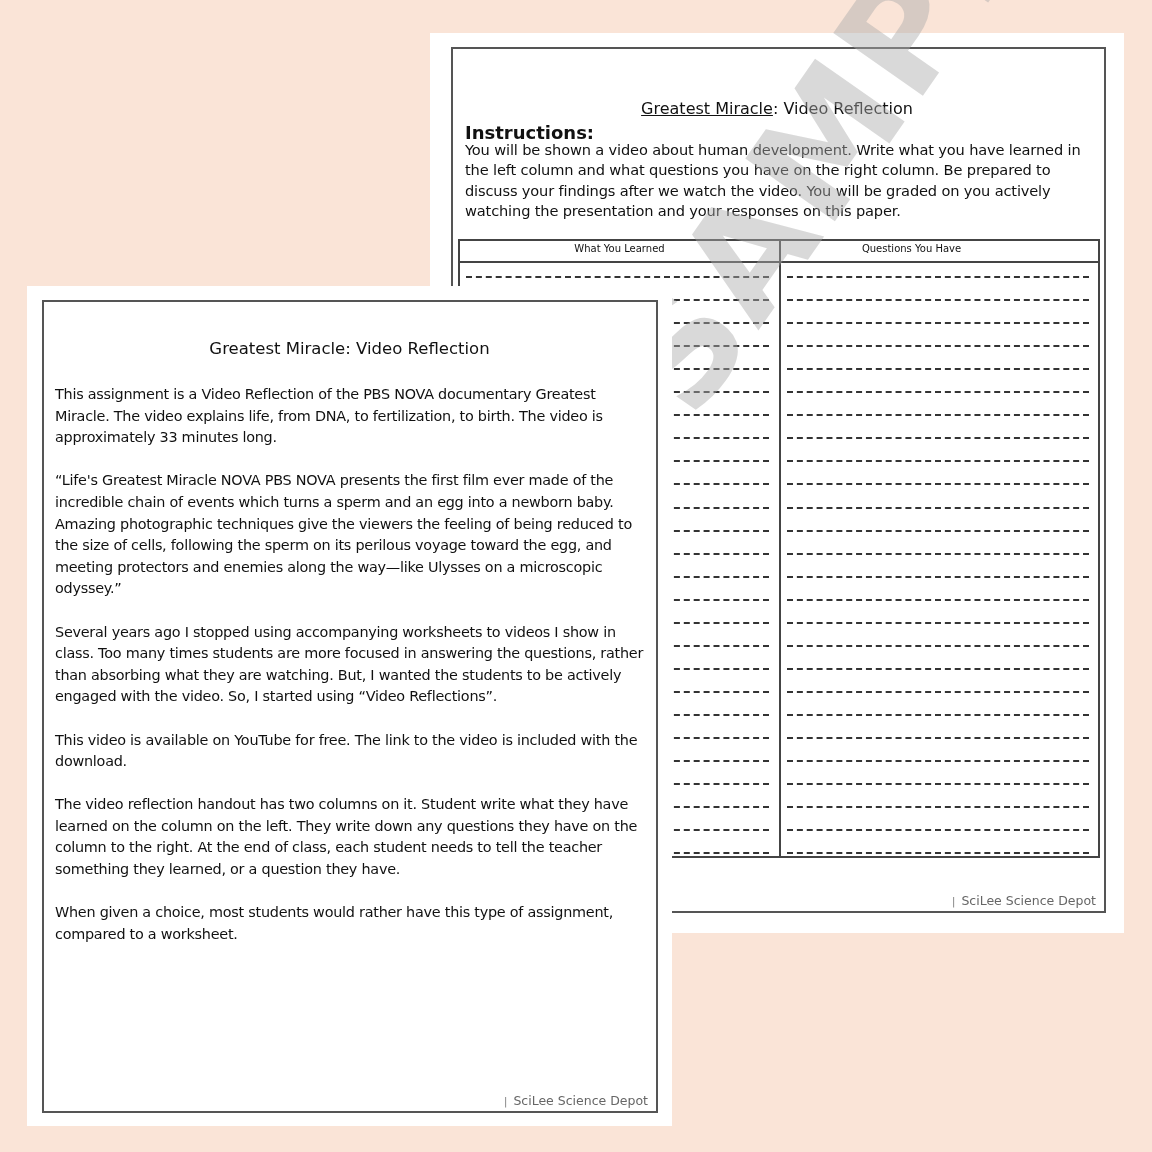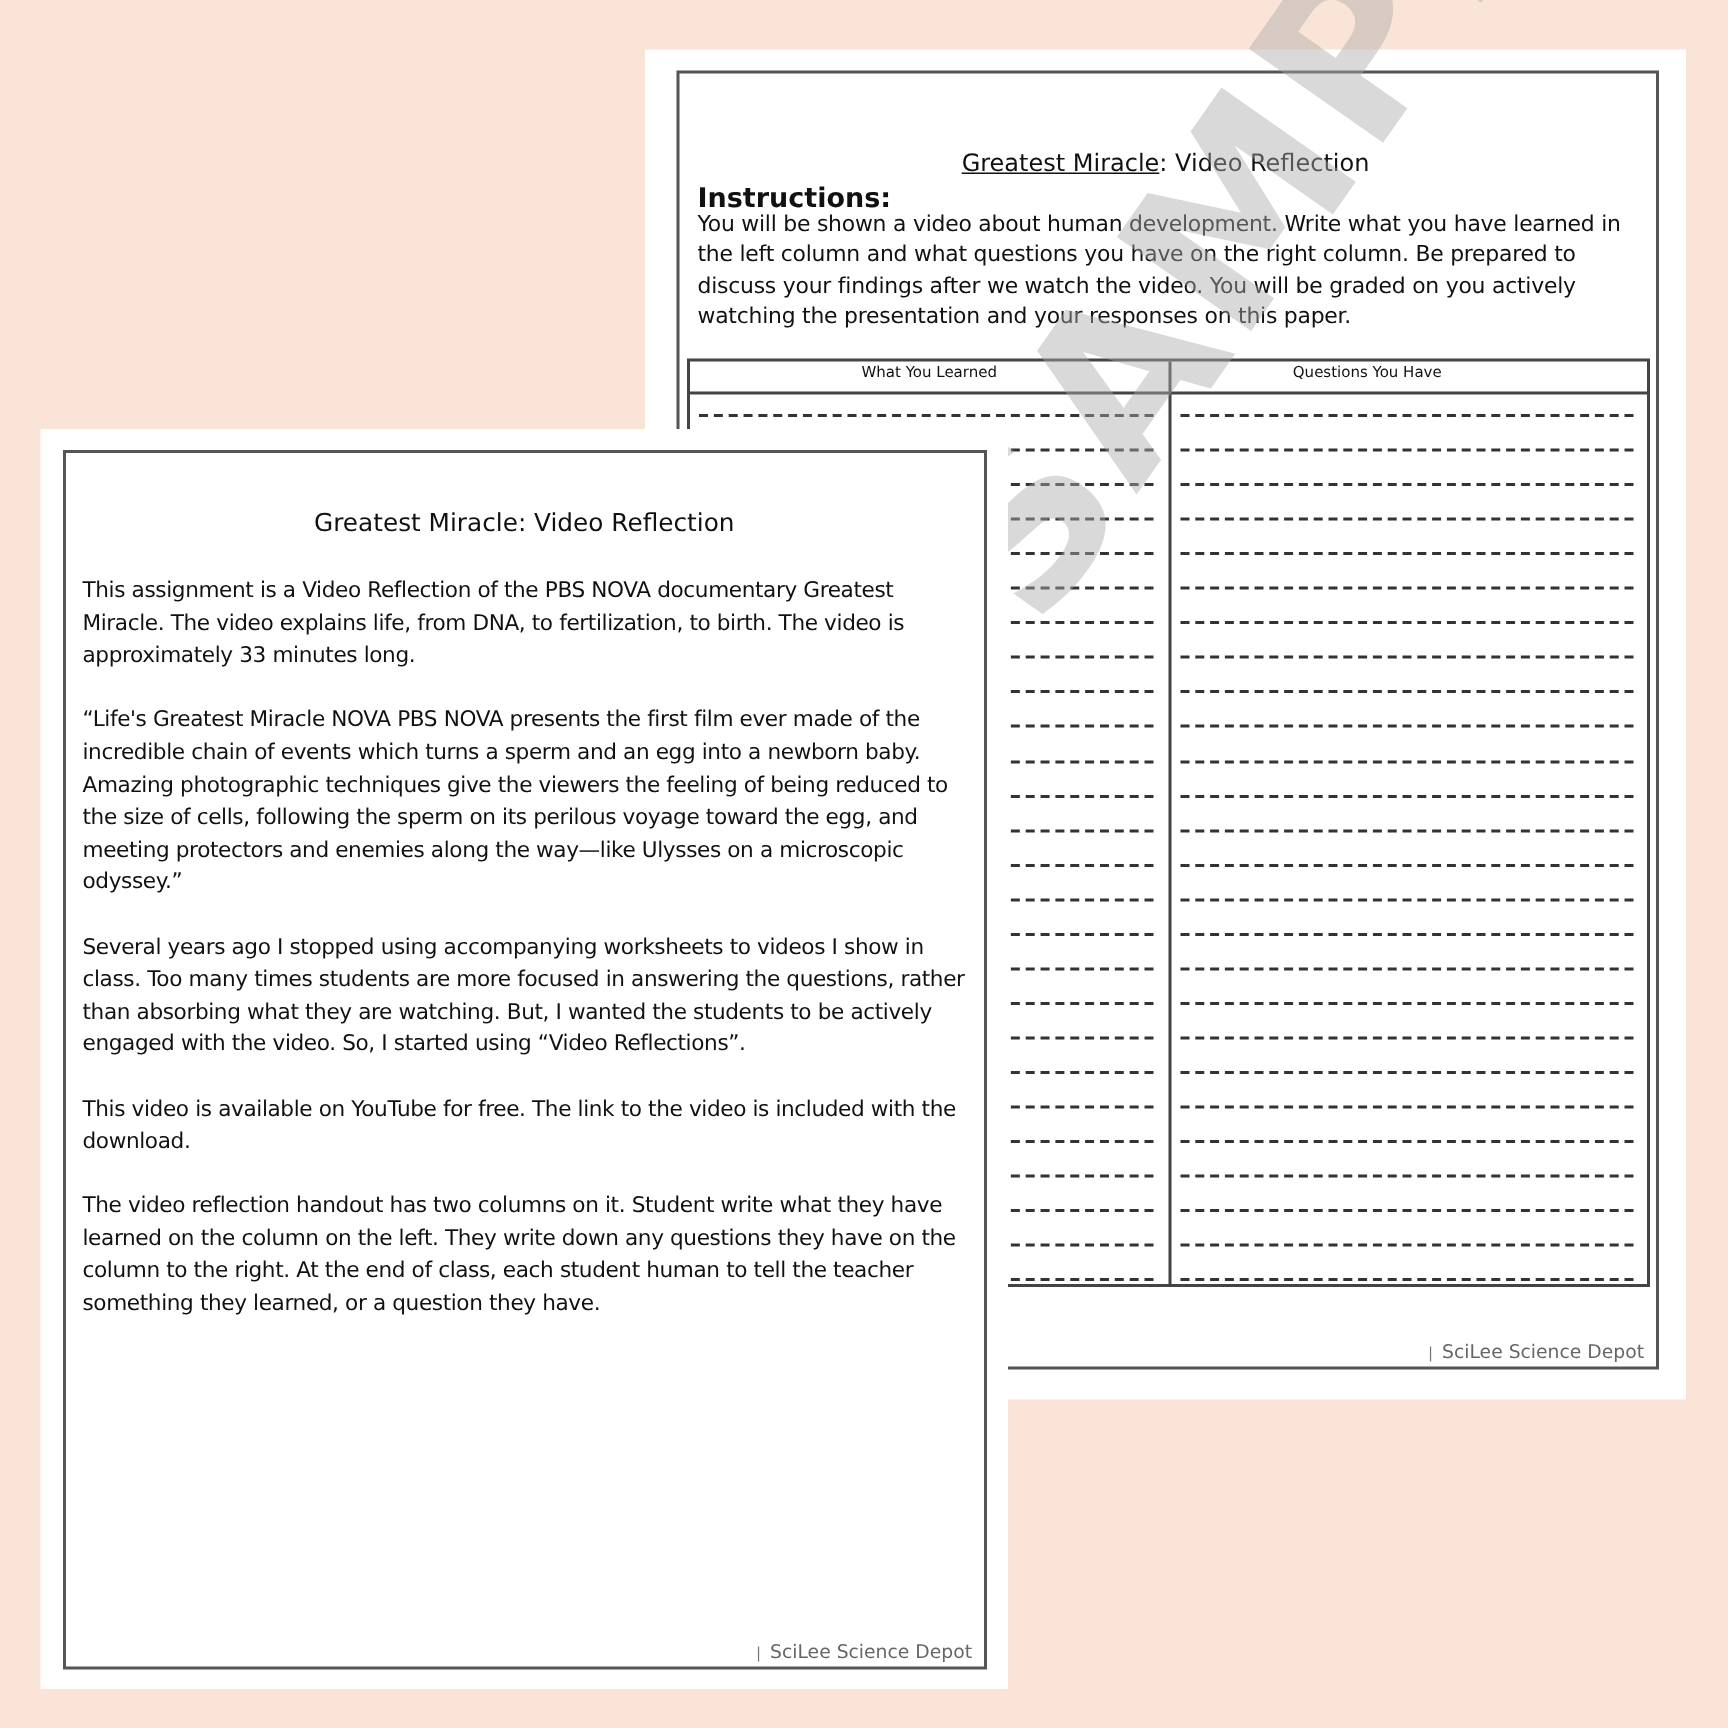--- a/index.html
+++ b/index.html
@@ -126,18 +126,19 @@
 </div>
 
 <div class="page" id="front">
   <div class="frame"></div>
   <div class="f-title">Greatest Miracle: Video Reflection</div>
   <div class="f-body">
     <p>This assignment is a Video Reflection of the PBS NOVA documentary Greatest Miracle. The video explains life, from DNA, to fertilization, to birth. The video is approximately 33 minutes long.</p>
     <p>“Life's Greatest Miracle NOVA PBS NOVA presents the first film ever made of the incredible chain of events which turns a sperm and an egg into a newborn baby. Amazing photographic techniques give the viewers the feeling of being reduced to the size of cells, following the sperm on its perilous voyage toward the egg, and meeting protectors and enemies along the way—like Ulysses on a microscopic odyssey.”</p>
     <p>Several years ago I stopped using accompanying worksheets to videos I show in class. Too many times students are more focused in answering the questions, rather than absorbing what they are watching. But, I wanted the students to be actively engaged with the video. So, I started using “Video Reflections”.</p>
     <p>This video is available on YouTube for free. The link to the video is included with the download.</p>
-    <p>The video reflection handout has two columns on it. Student write what they have learned on the column on the left. They write down any questions they have on the column to the right. At the end of class, each student human to tell the teacher something they learned, or a question they have.</p>
+    <p>The video reflection handout has two columns on it. Student write what they have learned on the column on the left. They write down any questions they have on the column to the right. At the end of class, each student needs to tell the teacher something they learned, or a question they have.</p>
+    <p>When given a choice, most students would rather have this type of assignment, compared to a worksheet.</p>
   </div>
   <div class="footer" style="right:24px;top:807px">
     <span class="bar">|</span><span>SciLee Science Depot</span>
   </div>
 </div>
 
 </body></html>

